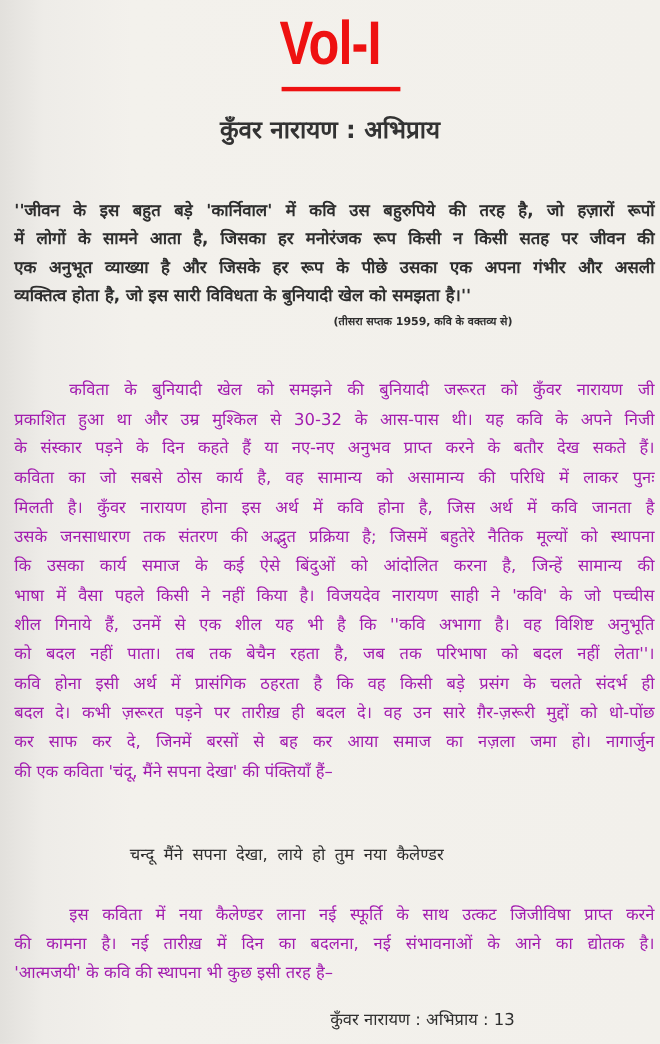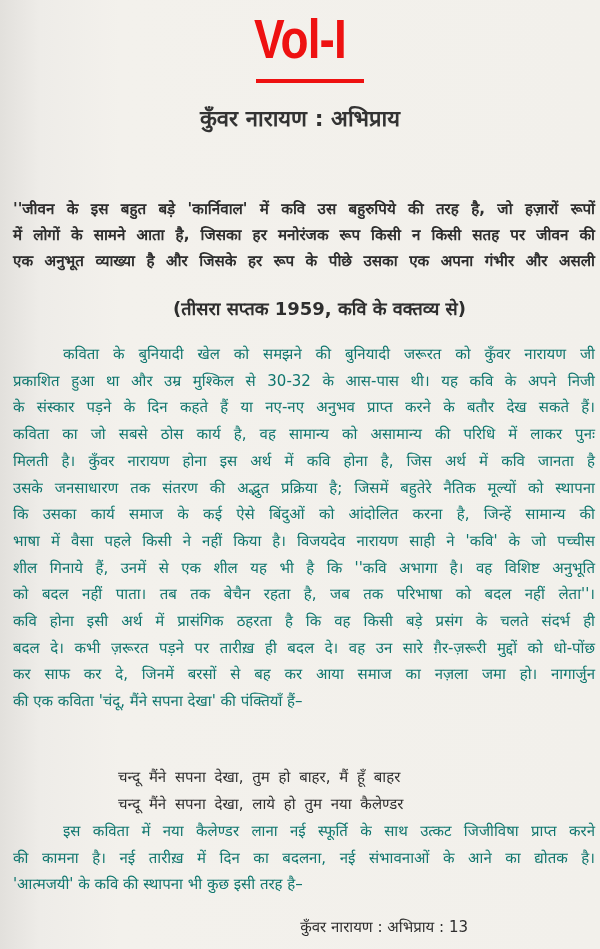--- a/index.html
+++ b/index.html
@@ -60,47 +60,46 @@
     .quote {
       position: absolute;
       top: 178px;
       left: 13px;
       width: 582px;
       font-size: 15.2px;
       font-weight: bold;
       line-height: 26px;
       text-align: justify;
       color: #2e2e2e;
-      margin-top: 18px;
     }
     .quote-line {
       display: block;
       text-align: justify;
       text-align-last: justify;
       white-space: nowrap;
     }
     .quote-line.last {
       text-align-last: left;
     }
     .quote-source {
       position: absolute;
-      top: 296px;
+      top: 280px;
       right: 14px;
-      font-size: 18px;
+      font-size: 10px;
       font-weight: bold;
       line-height: 26px;
       color: #2e2e2e;
     }
     .body-text {
       position: absolute;
       left: 13px;
       width: 582px;
       font-size: 15px;
       line-height: 26.7px;
-      color: #0f766e;
+      color: #a21caf;
     }
     .line {
       display: block;
       white-space: nowrap;
       text-align: justify;
       text-align-last: justify;
     }
     .line.indent {
       padding-left: 50px;
     }
@@ -138,20 +137,21 @@
 
   <div class="vol-label">Vol-I</div>
   <div class="vol-underline"></div>
 
   <div class="chapter-title">कुँवर नारायण : अभिप्राय</div>
 
   <div class="quote">
     <span class="quote-line">''जीवन के इस बहुत बड़े 'कार्निवाल' में कवि उस बहुरुपिये की तरह है, जो हज़ारों रूपों</span>
     <span class="quote-line">में लोगों के सामने आता है, जिसका हर मनोरंजक रूप किसी न किसी सतह पर जीवन की</span>
     <span class="quote-line">एक अनुभूत व्याख्या है और जिसके हर रूप के पीछे उसका एक अपना गंभीर और असली</span>
+    <span class="quote-line last">व्यक्तित्व होता है, जो इस सारी विविधता के बुनियादी खेल को समझता है।''</span>
   </div>
   <div class="quote-source">(तीसरा सप्तक 1959, कवि के वक्तव्य से)</div>
 
   <div class="body-text" style="top: 341px;">
     <span class="line indent">कविता के बुनियादी खेल को समझने की बुनियादी जरूरत को कुँवर नारायण जी</span>
     <span class="line">प्रकाशित हुआ था और उम्र मुश्किल से 30-32 के आस-पास थी। यह कवि के अपने निजी</span>
     <span class="line">के संस्कार पड़ने के दिन कहते हैं या नए-नए अनुभव प्राप्त करने के बतौर देख सकते हैं।</span>
     <span class="line">कविता का जो सबसे ठोस कार्य है, वह सामान्य को असामान्य की परिधि में लाकर पुनः</span>
     <span class="line">मिलती है। कुँवर नारायण होना इस अर्थ में कवि होना है, जिस अर्थ में कवि जानता है</span>
     <span class="line">उसके जनसाधारण तक संतरण की अद्भुत प्रक्रिया है; जिसमें बहुतेरे नैतिक मूल्यों को स्थापना</span>
@@ -159,21 +159,20 @@
     <span class="line">भाषा में वैसा पहले किसी ने नहीं किया है। विजयदेव नारायण साही ने 'कवि' के जो पच्चीस</span>
     <span class="line">शील गिनाये हैं, उनमें से एक शील यह भी है कि ''कवि अभागा है। वह विशिष्ट अनुभूति</span>
     <span class="line">को बदल नहीं पाता। तब तक बेचैन रहता है, जब तक परिभाषा को बदल नहीं लेता''।</span>
     <span class="line">कवि होना इसी अर्थ में प्रासंगिक ठहरता है कि वह किसी बड़े प्रसंग के चलते संदर्भ ही</span>
     <span class="line">बदल दे। कभी ज़रूरत पड़ने पर तारीख़ ही बदल दे। वह उन सारे ग़ैर-ज़रूरी मुद्दों को धो-पोंछ</span>
     <span class="line">कर साफ कर दे, जिनमें बरसों से बह कर आया समाज का नज़ला जमा हो। नागार्जुन</span>
     <span class="line last">की एक कविता 'चंदू, मैंने सपना देखा' की पंक्तियाँ हैं–</span>
   </div>
 
   <div class="poem" style="top: 764px;">
-    <span class="poem-line">चन्दू मैंने सपना देखा, तुम हो बाहर, मैं हूँ बाहर</span>
     <span class="poem-line">चन्दू मैंने सपना देखा, लाये हो तुम नया कैलेण्डर</span>
   </div>
 
   <div class="body-text" style="top: 818px;">
     <span class="line indent">इस कविता में नया कैलेण्डर लाना नई स्फूर्ति के साथ उत्कट जिजीविषा प्राप्त करने</span>
     <span class="line">की कामना है। नई तारीख़ में दिन का बदलना, नई संभावनाओं के आने का द्योतक है।</span>
     <span class="line last">'आत्मजयी' के कवि की स्थापना भी कुछ इसी तरह है–</span>
   </div>
 
   <div class="footer">कुँवर नारायण : अभिप्राय : 13</div>

